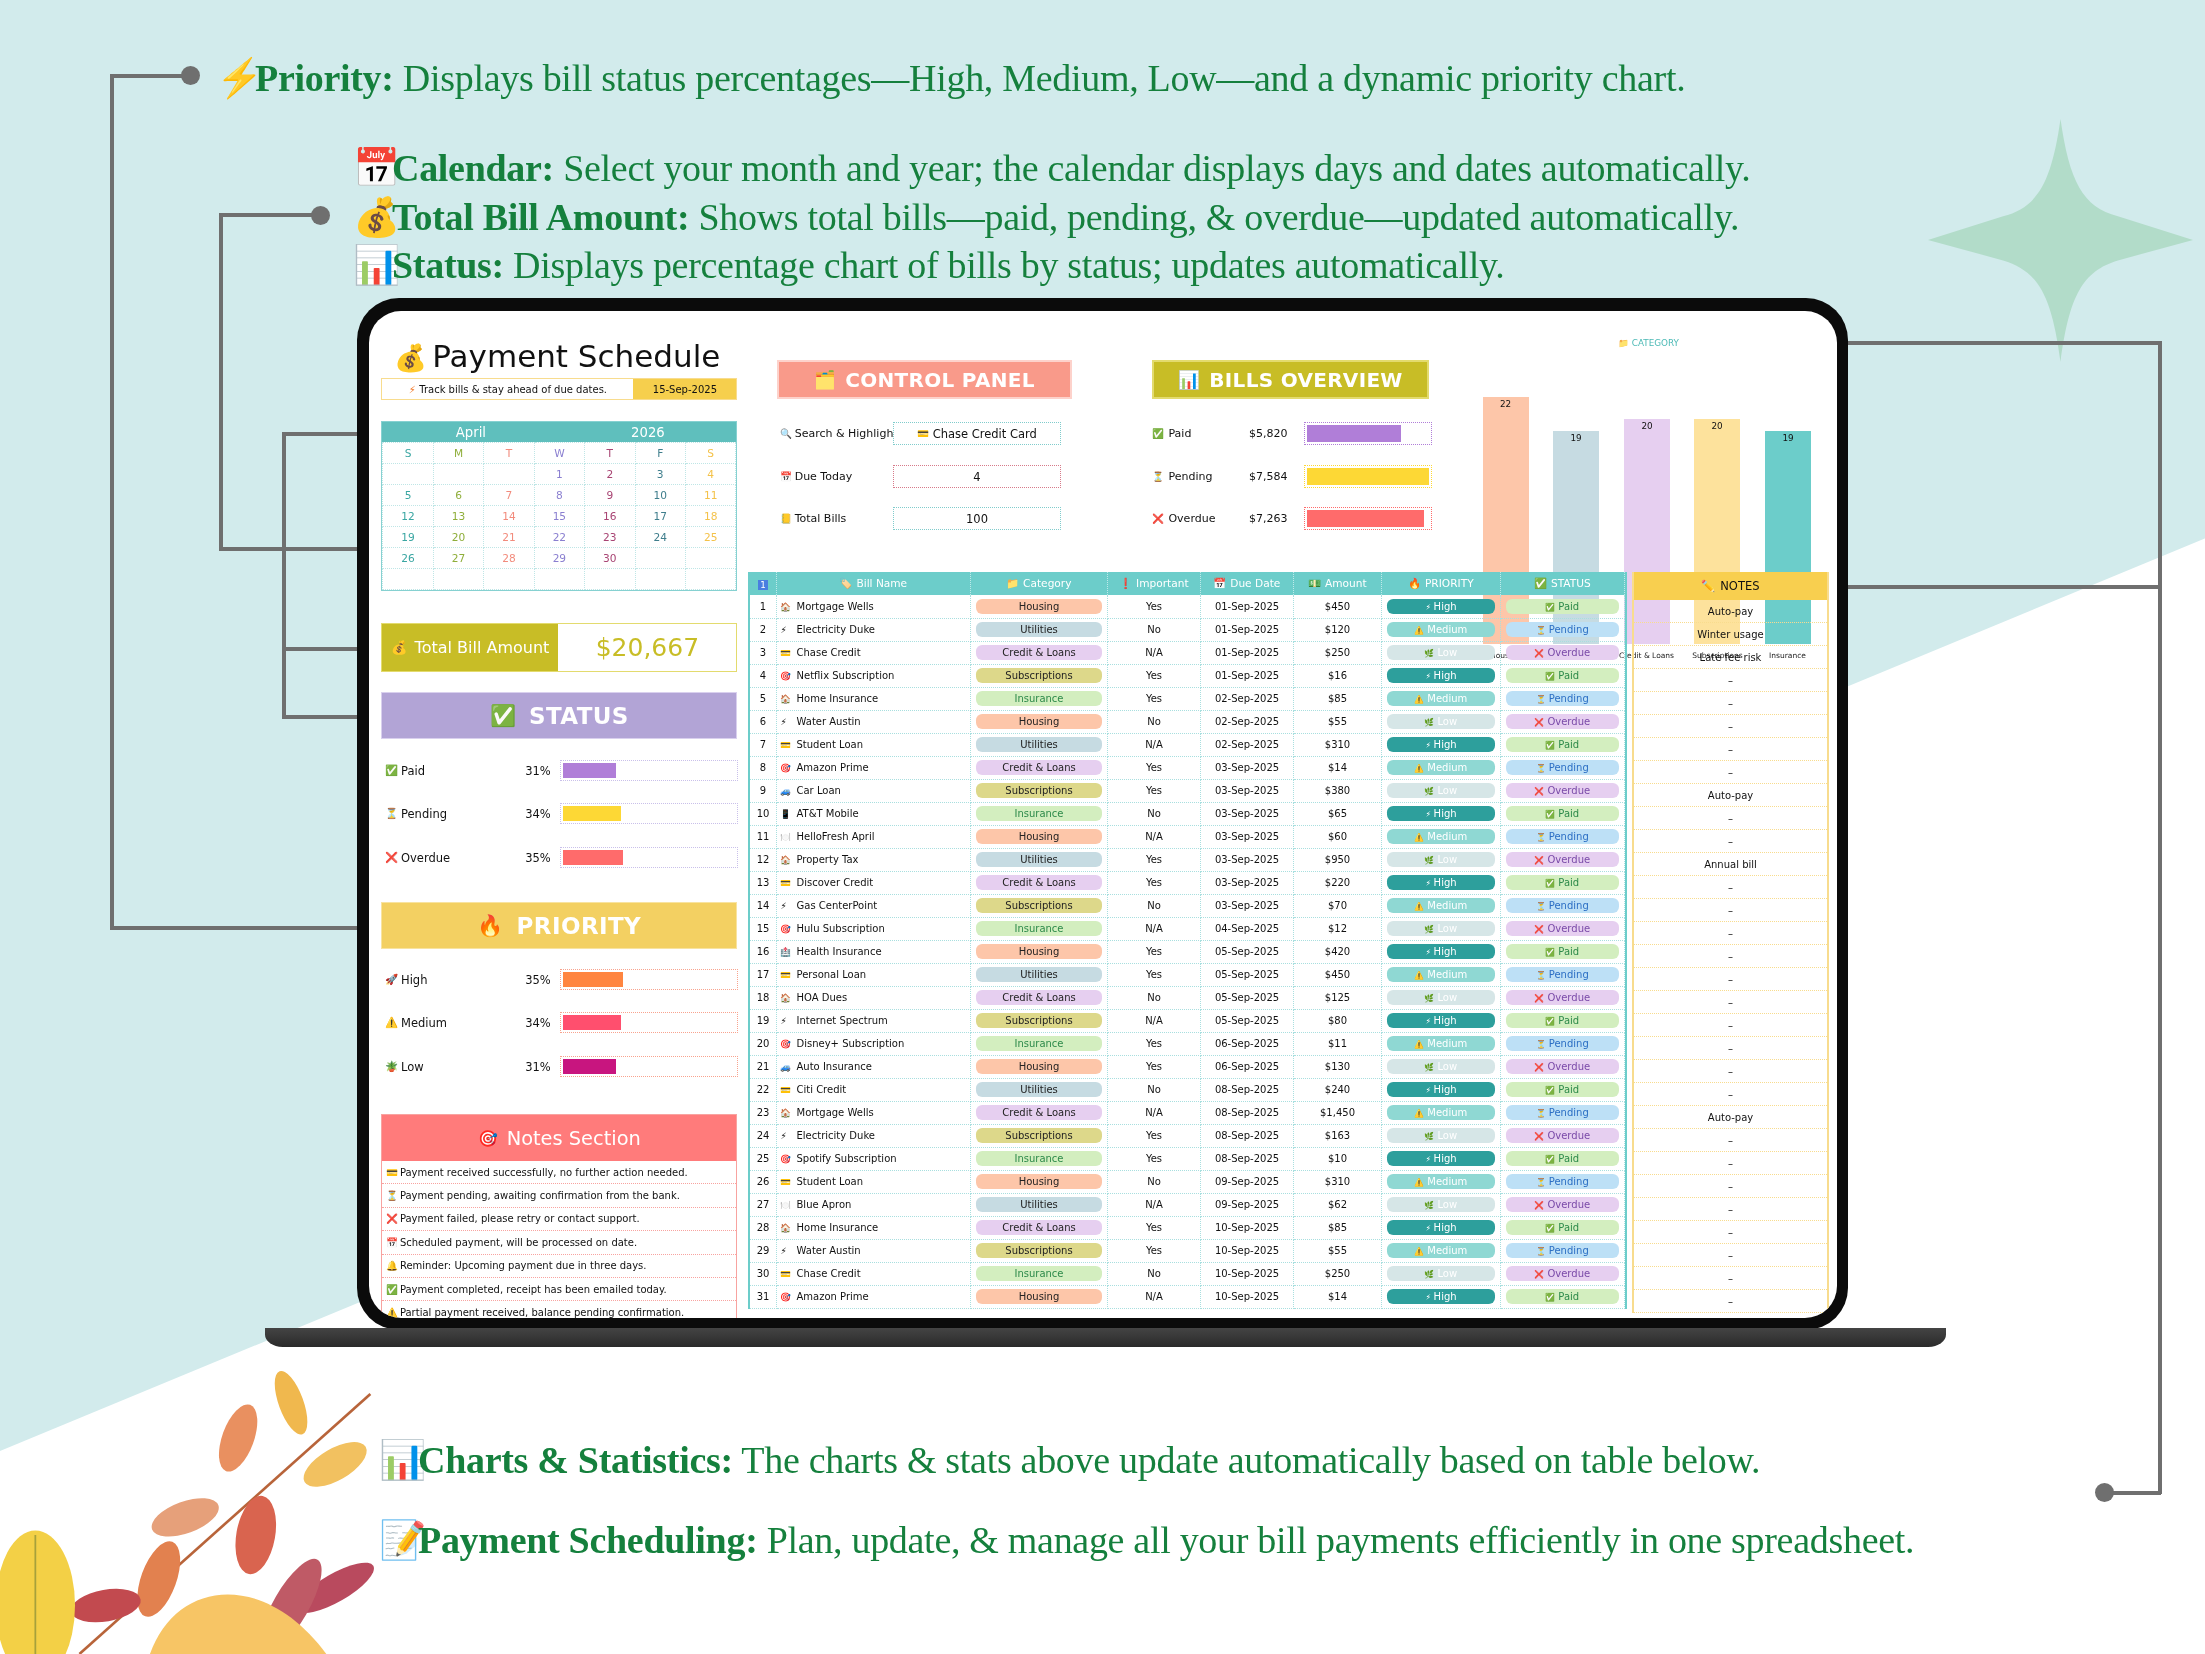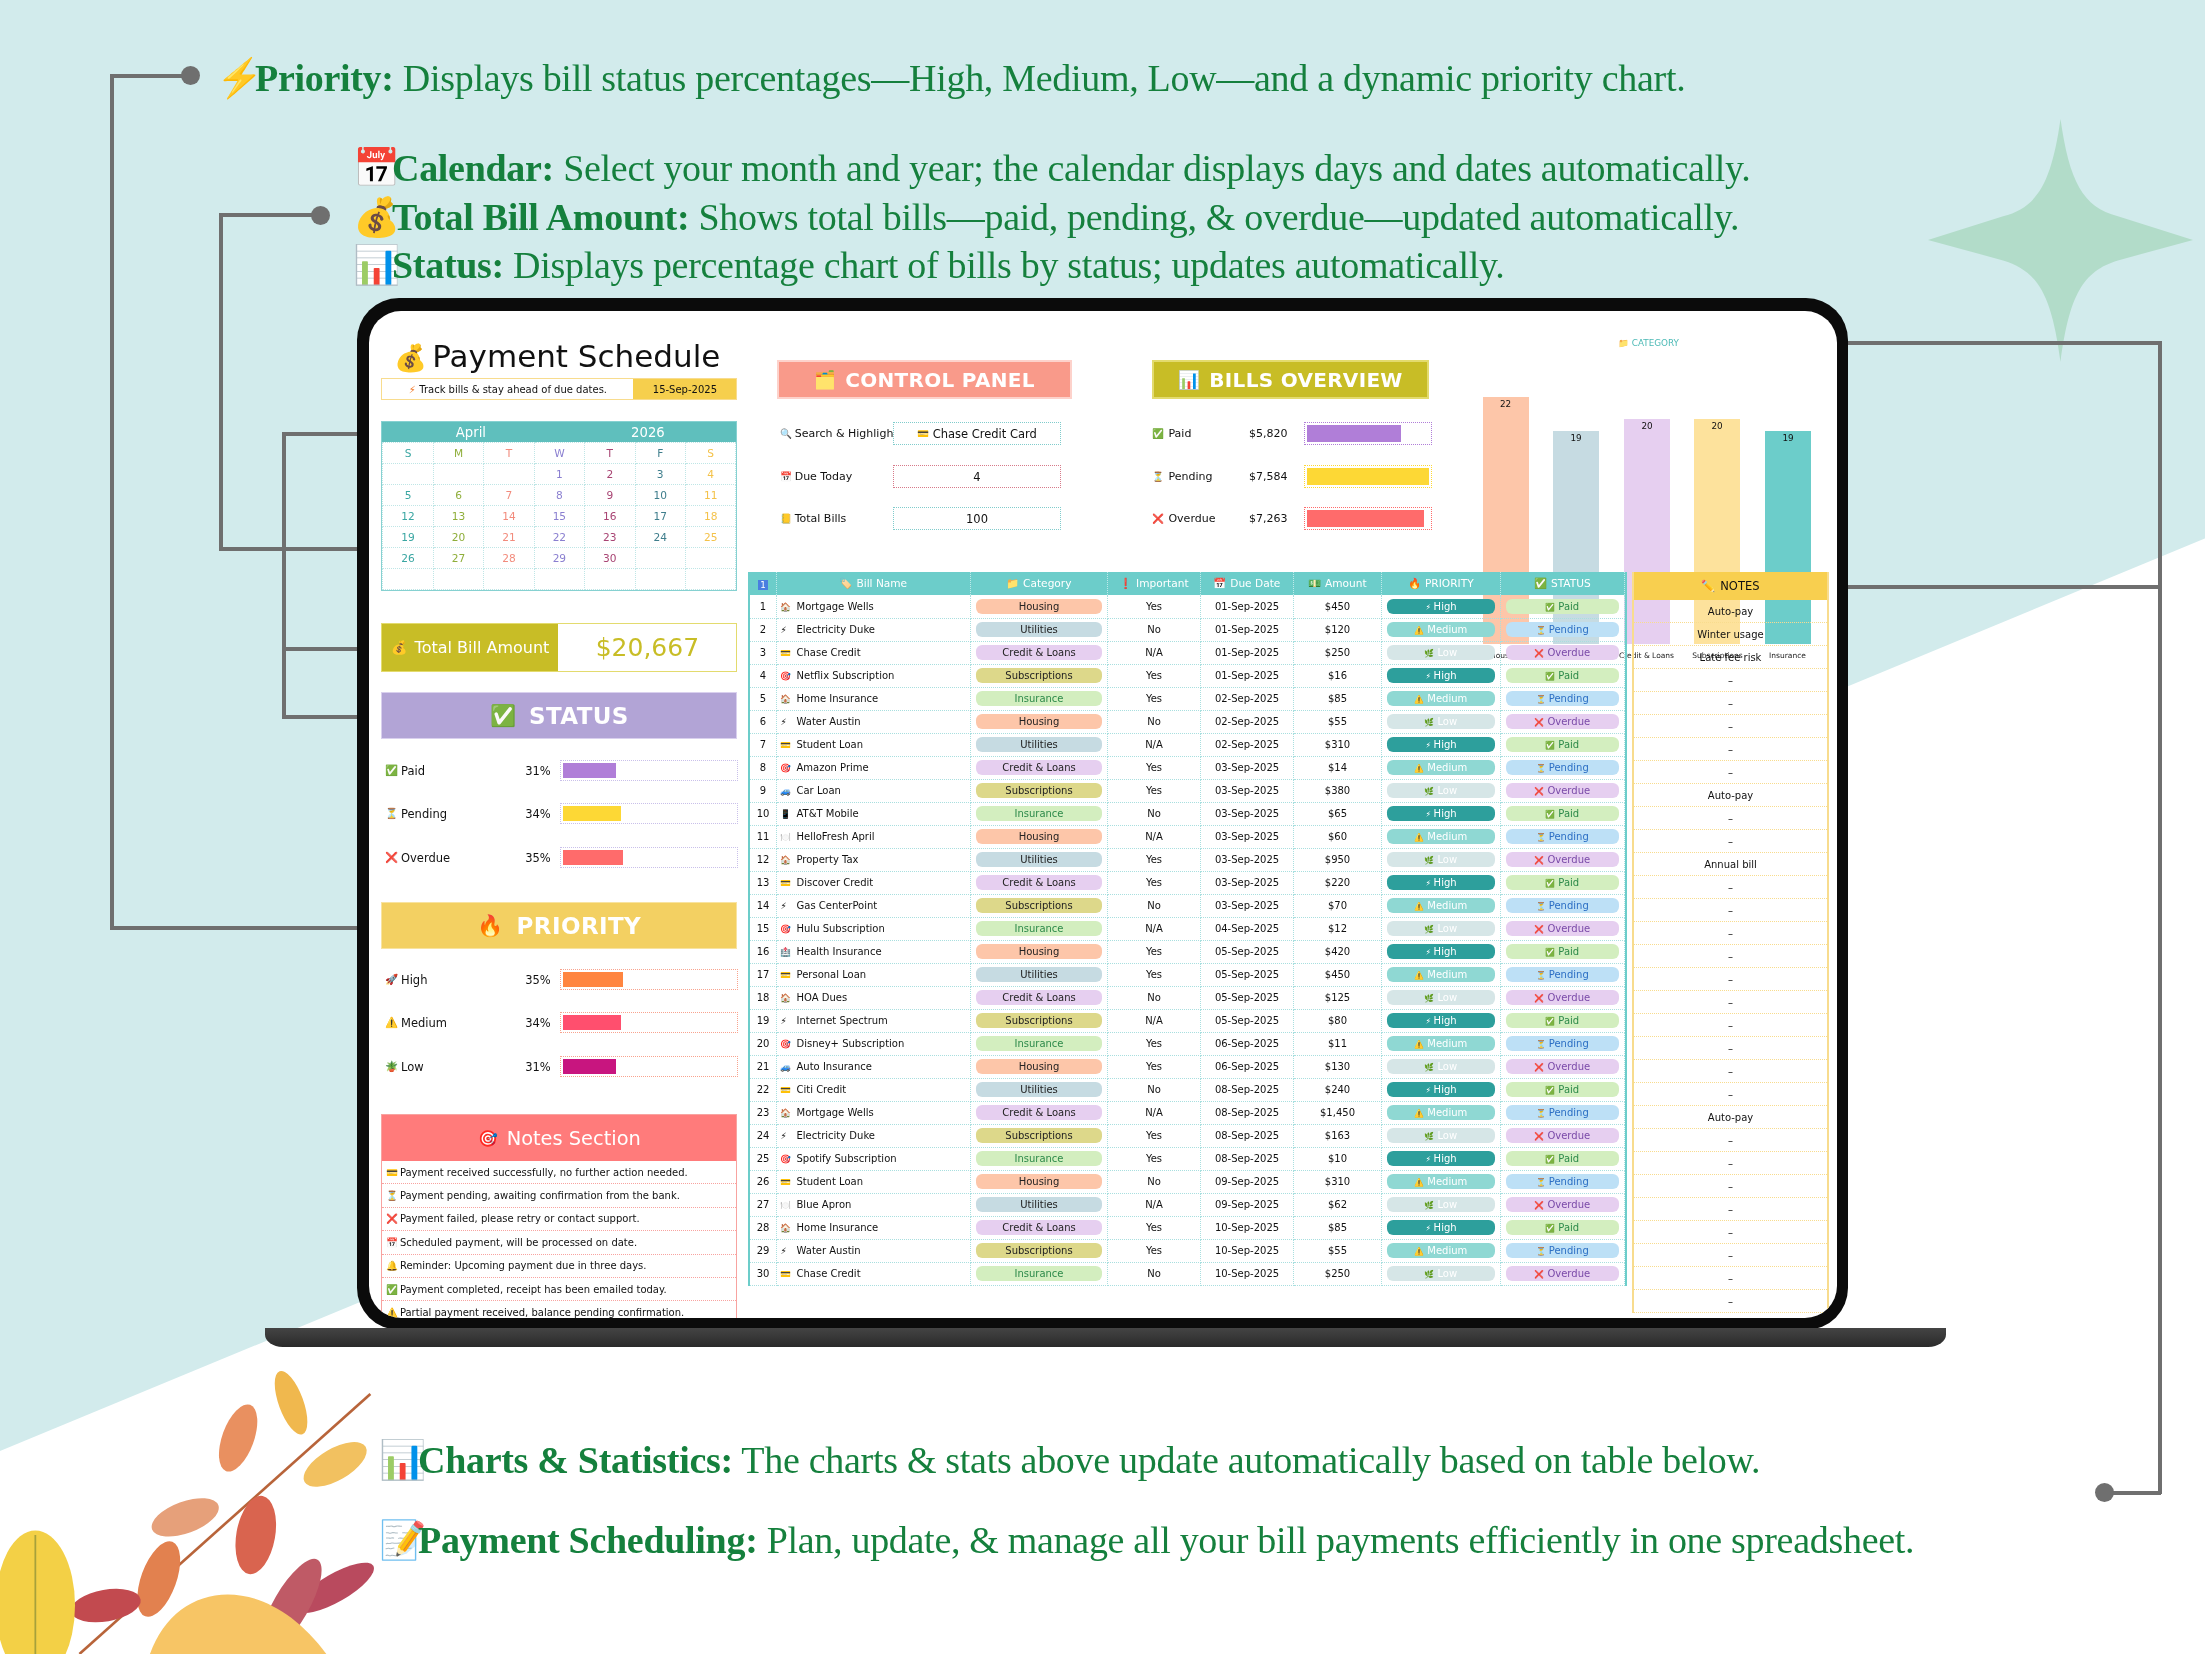--- a/index.html
+++ b/index.html
@@ -737,20 +737,30 @@
           <tr>
             <td>30</td>
             <td class="nm"><span class="ic">💳</span><span>Chase Credit</span></td>
             <td><span class="chip" style="background:#d3eebf;color:#2d8a4a">Insurance</span></td>
             <td>No</td>
             <td>10-Sep-2025</td>
             <td>$250</td>
             <td><span class="chip" style="background:#d6e6e7;color:#ffffff"><span style="font-size:8px;margin-right:2.6px">🌿</span><span>Low</span></span></td>
             <td><span class="chip" style="background:#e6cff0;color:#7a4aa8"><span style="font-size:8px;margin-right:2.6px">❌</span><span>Overdue</span></span></td>
           </tr>
+          <tr>
+            <td>31</td>
+            <td class="nm"><span class="ic">🎯</span><span>Amazon Prime</span></td>
+            <td><span class="chip" style="background:#fdc6a9;color:#222">Housing</span></td>
+            <td>N/A</td>
+            <td>10-Sep-2025</td>
+            <td>$14</td>
+            <td><span class="chip" style="background:#2d9f9c;color:#ffffff"><span style="font-size:8px;margin-right:2.6px">⚡</span><span>High</span></span></td>
+            <td><span class="chip" style="background:#d3eebf;color:#2d8a4a"><span style="font-size:8px;margin-right:2.6px">✅</span><span>Paid</span></span></td>
+          </tr>
         </tbody>
     </table>
   </div>
 
   <div class="notescol">
     <div class="nh">
         <span style="margin-right:4.4px">✏️</span>
         <span>NOTES</span>
       </div>
     <div id="notes-col">

